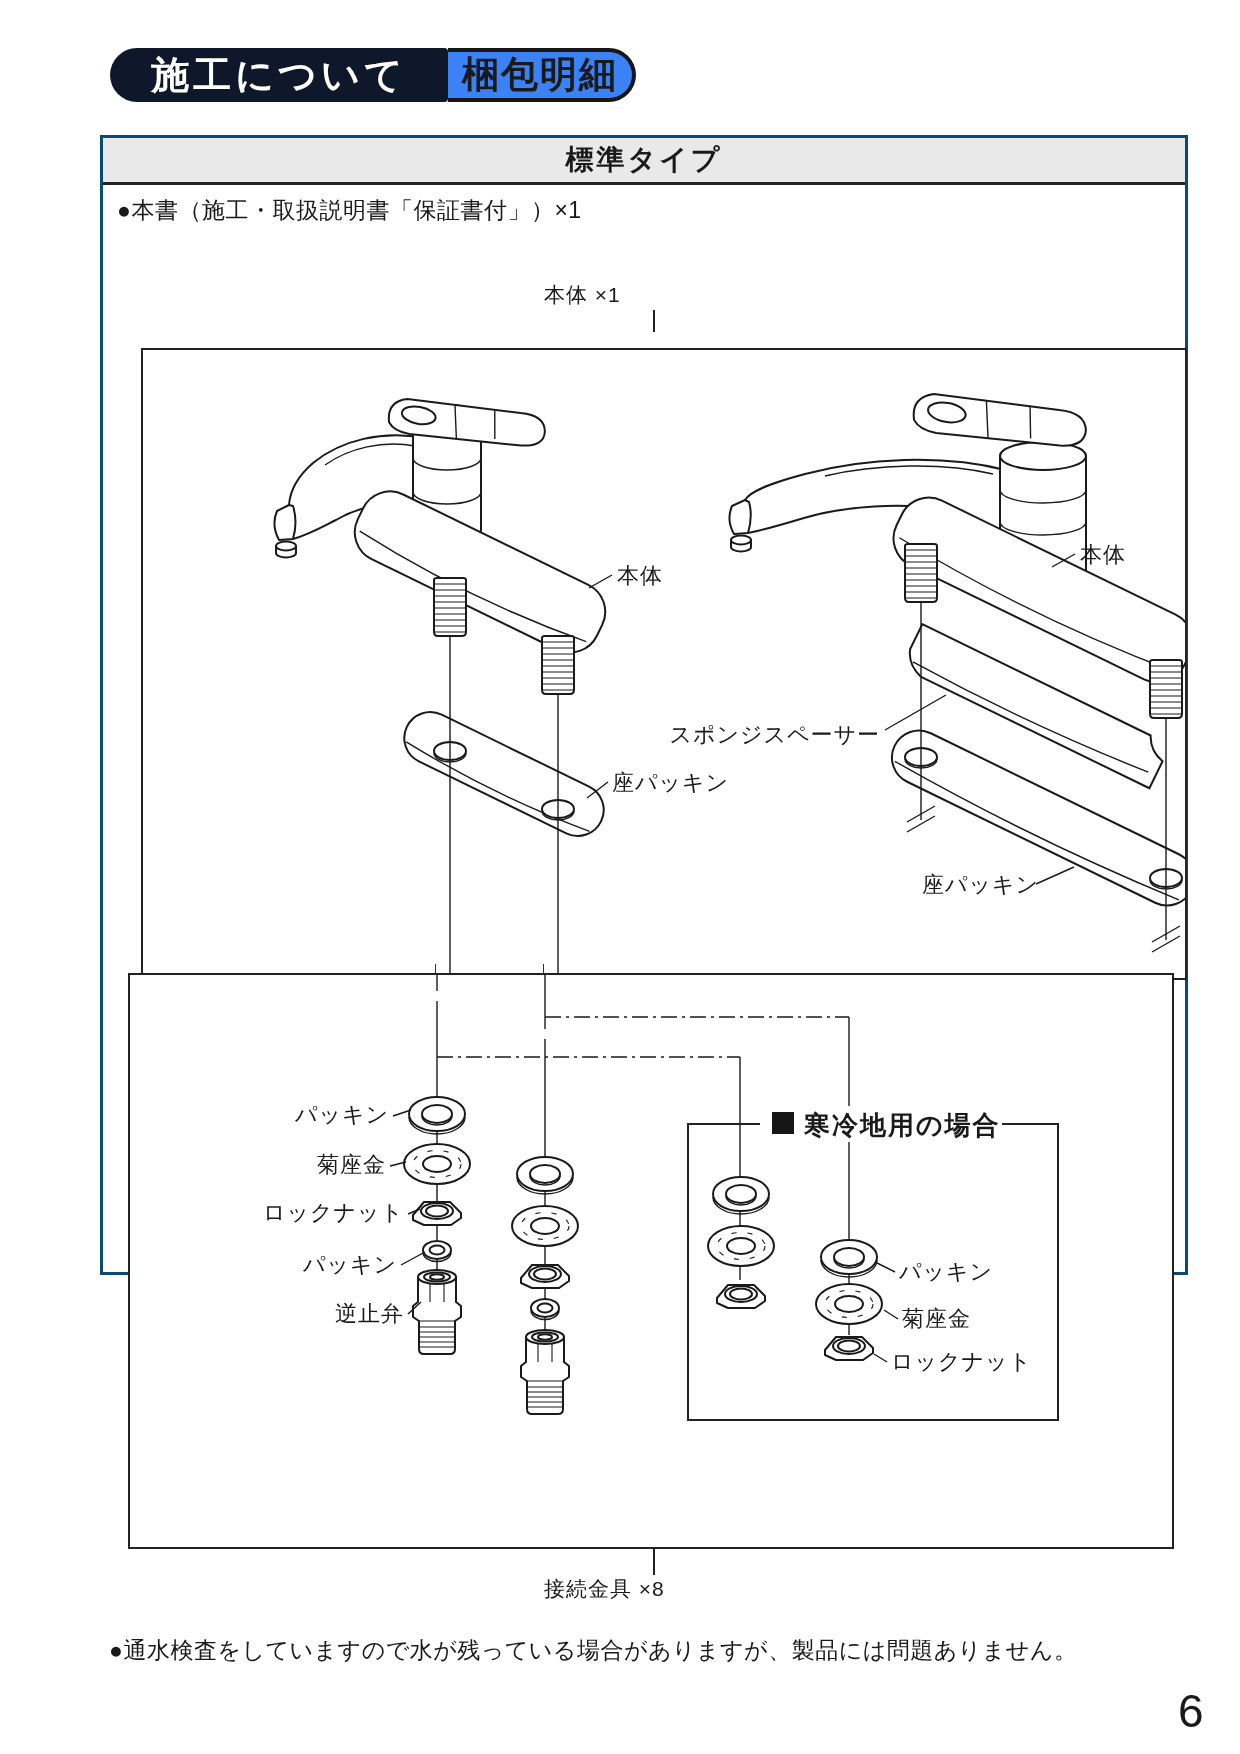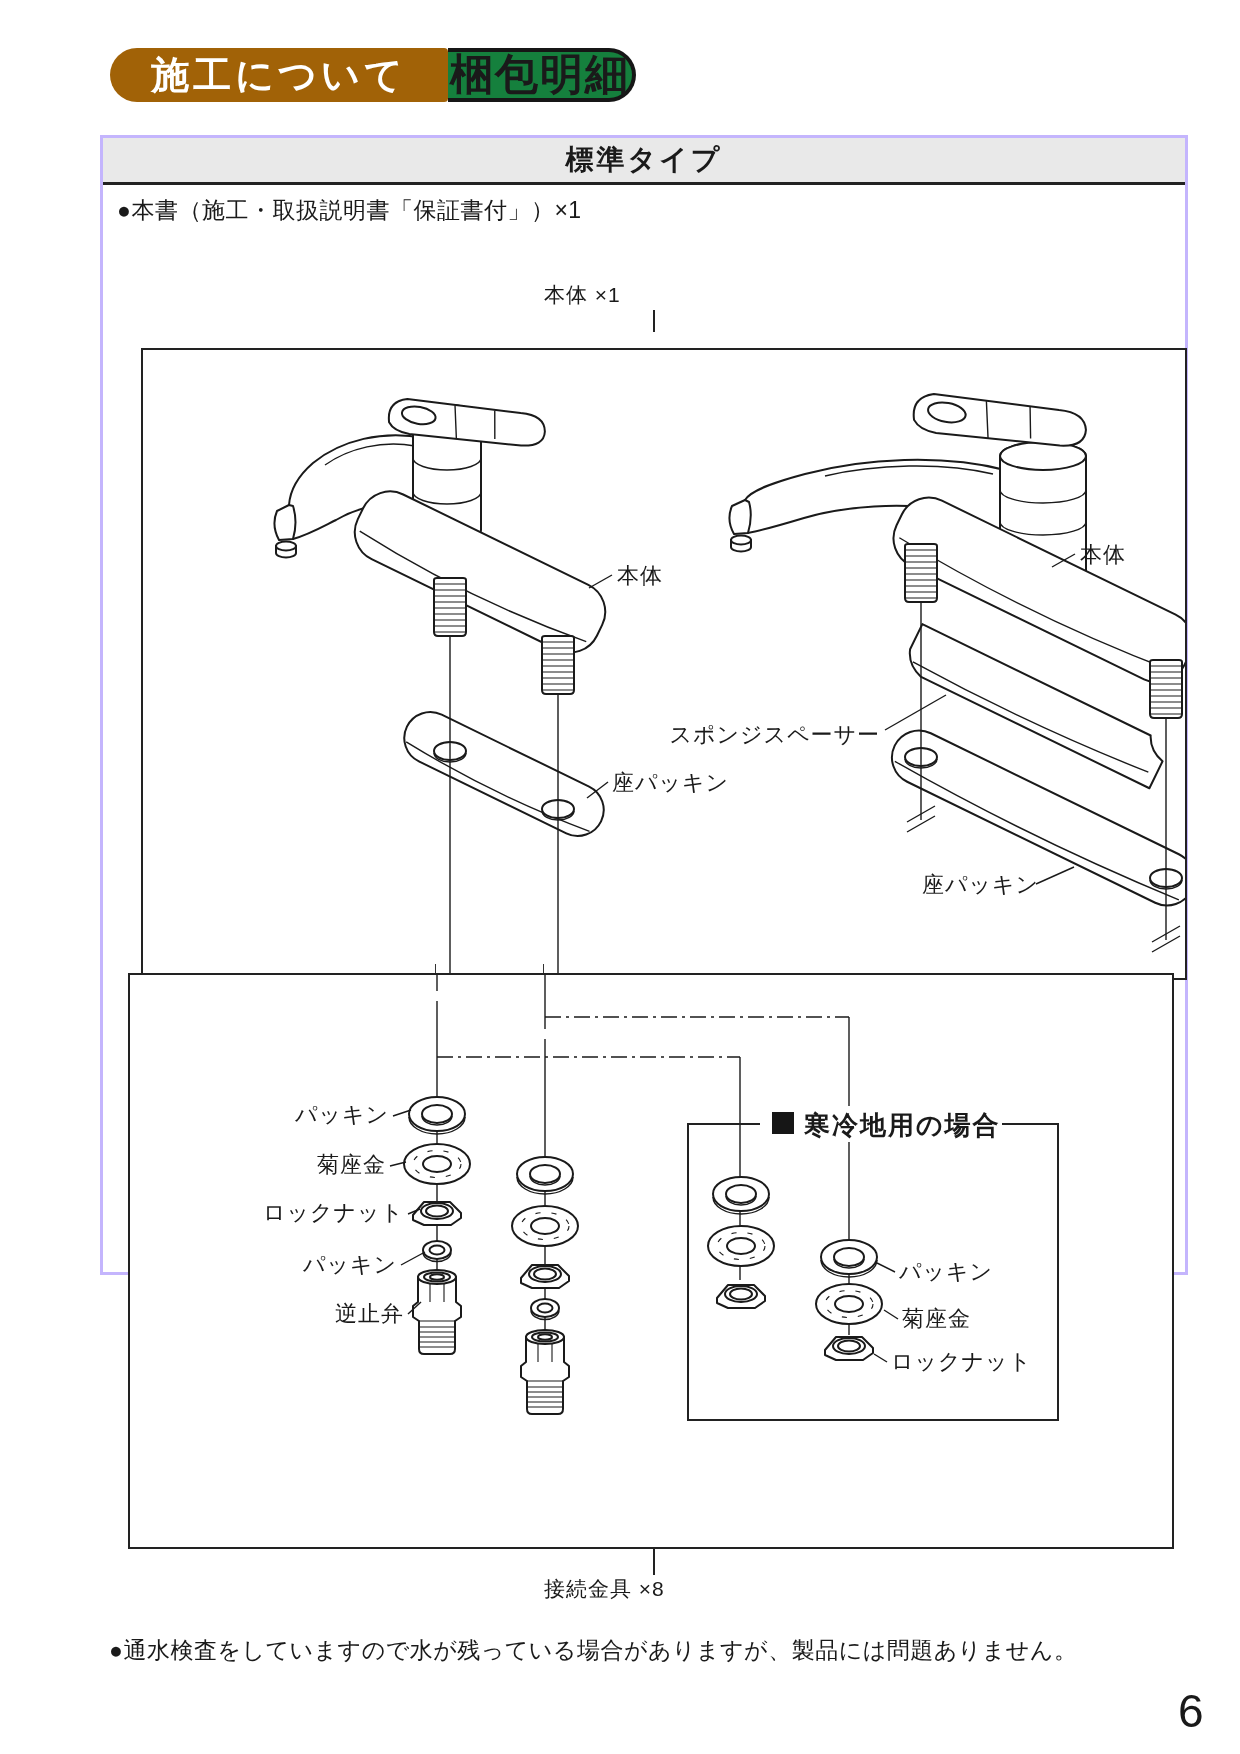--- a/index.html
+++ b/index.html
@@ -1,26 +1,26 @@
 <!DOCTYPE html>
 <html><head>
 <meta charset="utf-8">
 <style>
   html,body{margin:0;padding:0;background:#fff;}
   body{width:1240px;height:1754px;position:relative;font-family:"Liberation Sans",sans-serif;color:#1a1a1a;}
   .abs{position:absolute;}
   
-  .badge-black{left:110px;top:48px;width:338px;height:54px;background:#a16207;color:#fff;
+  .badge-black{left:110px;top:48px;width:338px;height:54px;background:#0f172a;color:#fff;
     border-radius:28px 4px 4px 28px;display:flex;align-items:center;justify-content:center;
     font-size:38px;font-weight:700;letter-spacing:4px;}
-  .badge-white{left:448px;top:48px;width:188px;height:54px;background:#15803d;border:4px solid #161616;
+  .badge-white{left:448px;top:48px;width:188px;height:54px;background:#3b82f6;border:4px solid #161616;
     border-left:none;border-radius:0 28px 28px 0;display:flex;align-items:center;justify-content:center;
-    font-size:43px;font-weight:700;letter-spacing:2px;box-sizing:border-box;}
+    font-size:37px;font-weight:700;letter-spacing:2px;box-sizing:border-box;}
   
-  .outer-box{left:100px;top:135px;width:1088px;height:1140px;border:3px solid #c4b5fd;box-sizing:border-box;}
+  .outer-box{left:100px;top:135px;width:1088px;height:1140px;border:3px solid #0c4a6e;box-sizing:border-box;}
   .band{position:absolute;left:0;top:0;width:100%;height:47px;background:#e9e9e9;border-bottom:3px solid #222;
     box-sizing:border-box;display:flex;align-items:center;justify-content:center;
     font-size:28px;font-weight:600;letter-spacing:3px;}
   .note{position:absolute;font-size:23px;letter-spacing:0.5px;white-space:nowrap;}
   .note-top{left:14px;top:57px;}
   .note-bottom{left:6px;top:1497px;}
   .count-label{position:absolute;font-size:21px;width:220px;letter-spacing:1px;}
   .body-count{left:441px;top:143px;}
   .fit-count{left:441px;top:1437px;}
   .vline{position:absolute;width:0;border-left:2px solid #222;}

